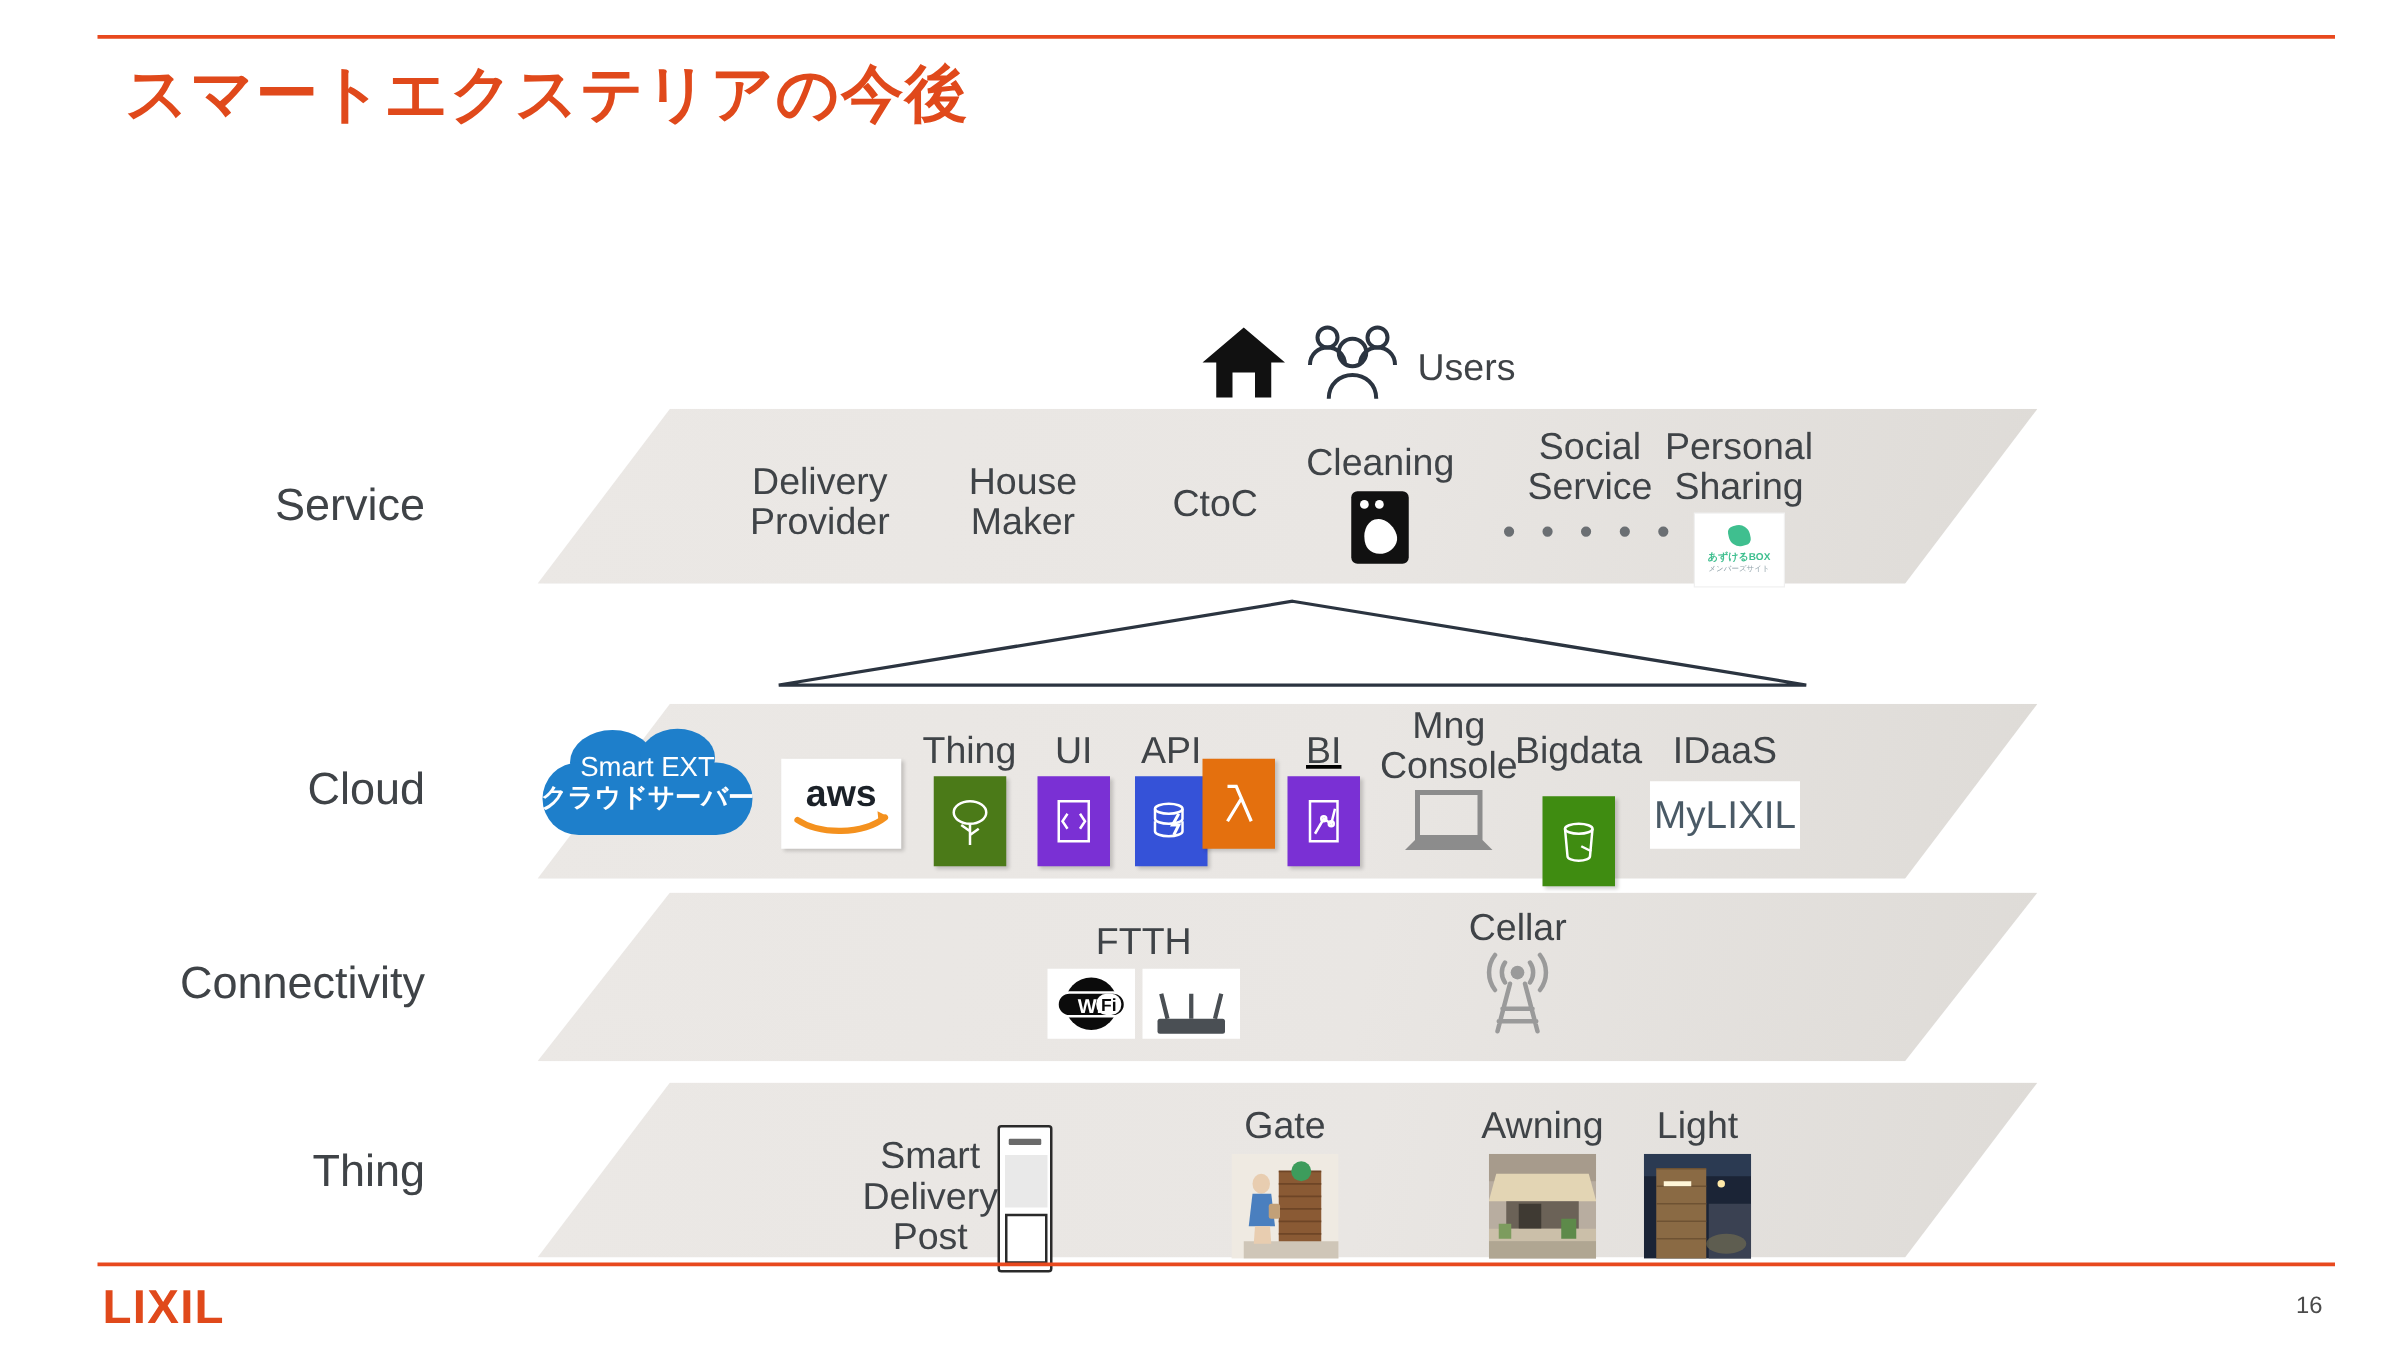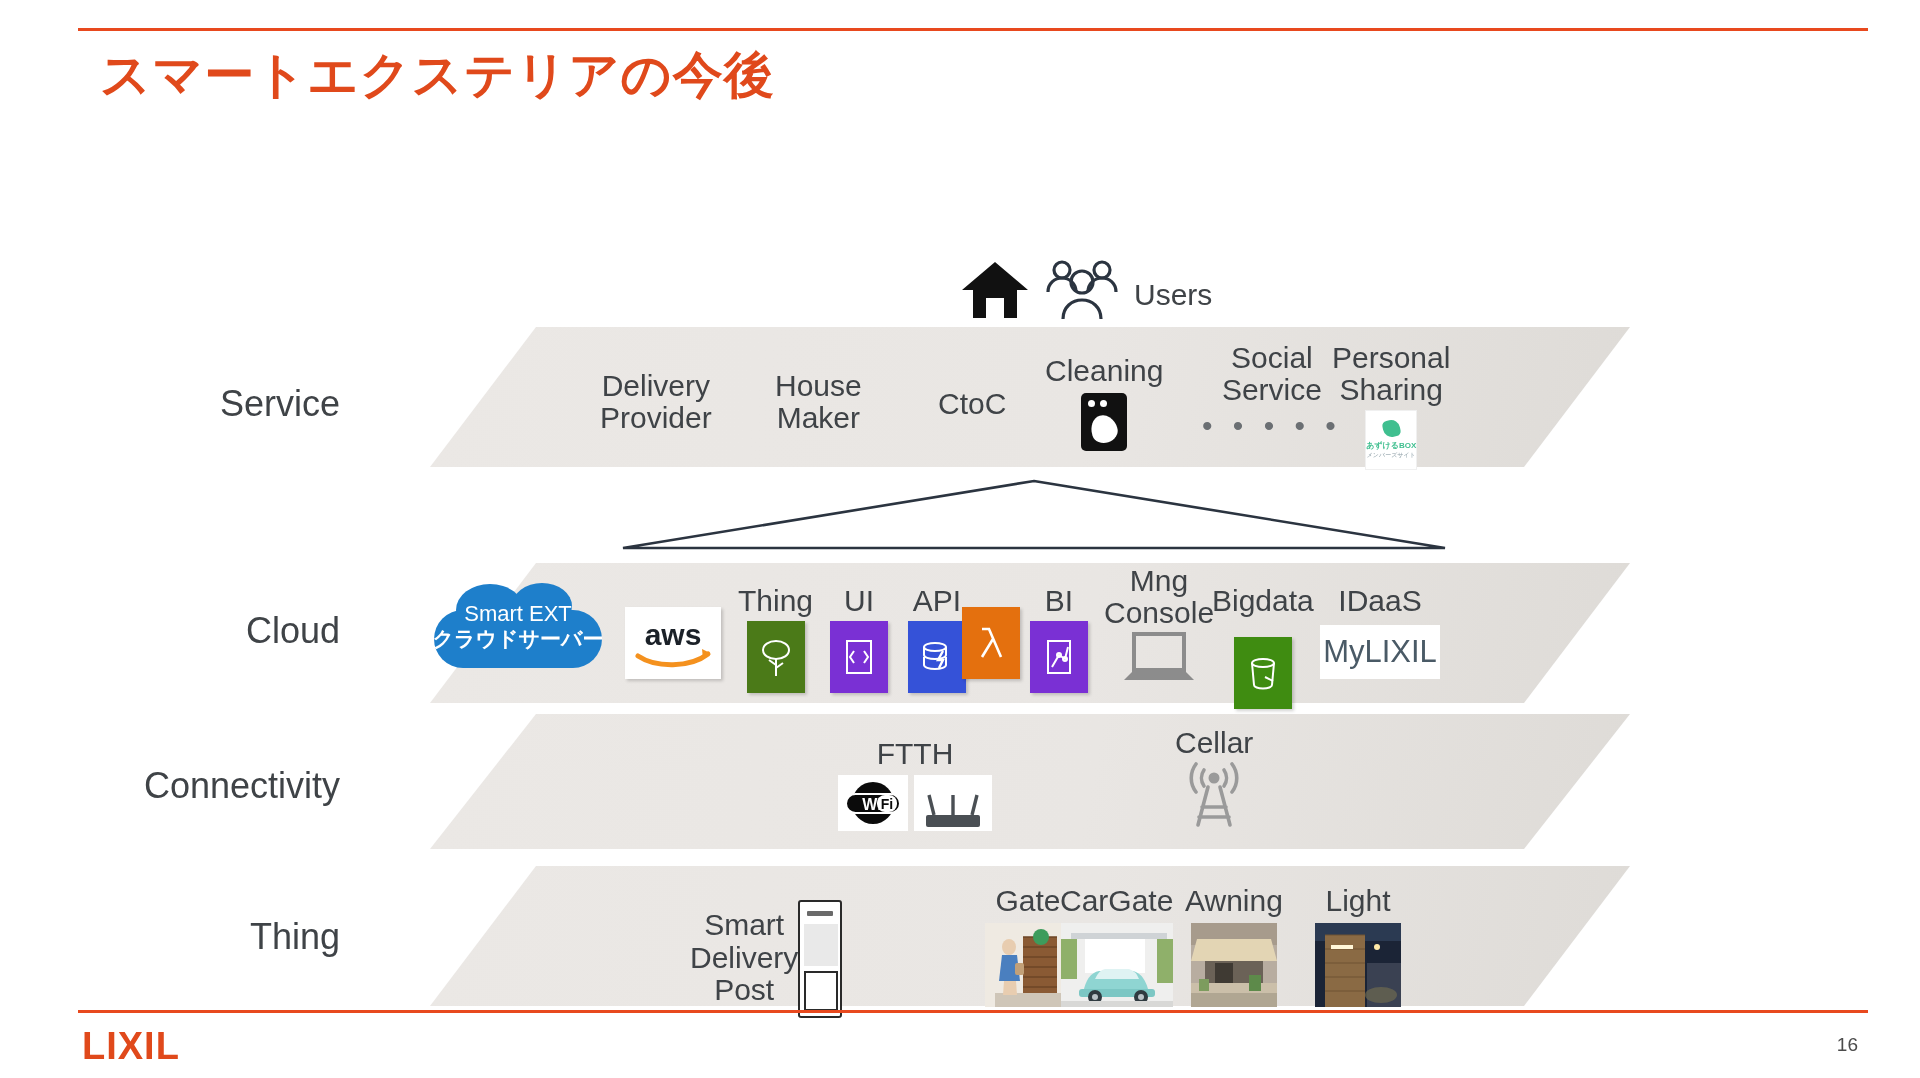--- a/index.html
+++ b/index.html
@@ -75,21 +75,21 @@
     margin-top: 6px; position: relative;
   }
   .washer::before { content:""; position:absolute; left:7px; top:7px; width:7px; height:7px;
                     background:#fff; border-radius:50%; box-shadow: 12px 0 0 #fff; }
   .washer::after  { content:""; position:absolute; left:10px; top:22px; width:26px; height:28px;
                     background:#fff; border-radius:50% 50% 50% 50%/60% 60% 40% 40%;
                     transform: rotate(-18deg); }
   .dots { font-size: 30px; color:#6b6f73; letter-spacing: 6px; margin-top: 2px; }
 
   .azukeru {
-    width: 50px; height: 58px; background: #fff; margin-top: 4px;
+    width: 71px; height: 58px; background: #fff; margin-top: 4px;
     display:flex; flex-direction:column; align-items:center; justify-content:center;
     box-shadow: 0 0 0 1px #f0f0f0;
   }
   .azukeru .glyph { width:17px; height:17px; background:#3FBF8F;
       border-radius: 5px 9px 5px 9px; transform: rotate(-12deg); }
   .azukeru .t1 { font-size:8px; font-weight:bold; color:#3FBF8F; margin-top:3px; white-space:nowrap; }
   .azukeru .t2 { font-size:6px; color:#8fa0a8; white-space:nowrap; }
 
   
   .cloud-badge {
@@ -104,21 +104,21 @@
   .tile { width: 58px; height: 72px; display:flex; align-items:center; justify-content:center;
           box-shadow: 2px 2px 3px rgba(0,0,0,0.18); margin-top:4px; }
   .aws-logo { width: 96px; height: 72px; background:#fff; display:flex; flex-direction:column;
               align-items:center; justify-content:center; box-shadow: 2px 2px 3px rgba(0,0,0,0.18); margin-top:4px;}
 
   .cl-aws    { left: 625px; top: 603px; }
   .cl-thing  { left: 738px; top: 585px; }
   .cl-ui     { left: 830px; top: 585px; }
   .cl-api    { left: 908px; top: 585px; }
   .cl-lambda { left: 962px; top: 603px; }
-  .cl-bi     { left: 1030px; top: 585px; }
+  .cl-bi     { left: 1030px; top: 585px; text-decoration: underline; }
   .cl-mng    { left: 1104px; top: 565px; }
   .cl-big    { left: 1212px; top: 585px; gap: 16px; }
   .cl-idaas  { left: 1320px; top: 585px; }
 
   .mylixil { width: 120px; height: 54px; background:#fff; display:flex; align-items:center;
              justify-content:center; margin-top: 8px; }
   .mylixil span { font-size: 31px; color:#4A5A66; }
 
   
   .cn-ftth  { left: 838px; top: 738px; }
@@ -389,40 +389,20 @@
         <circle cx="56" cy="14" r="8" fill="#3d9c5c"></circle>
         <rect x="10" y="70" width="76" height="14" fill="#cfc6b8"></rect>
         <ellipse cx="24" cy="24" rx="7" ry="8" fill="#e8cdb0"></ellipse>
         <path d="M17 32 h15 l3 26 h-21 Z" fill="#4a7fbf"></path>
         <path d="M19 58 h12 l1 14 h-14 Z" fill="#e8cdb0"></path>
         <rect x="30" y="40" width="9" height="12" rx="2" fill="#c2a078"></rect>
       </svg>
     </div>
   </div>
 
-  <div class="node th-cargate">
-    <div class="cap">CarGate</div>
-    <div class="photo wide">
-      <svg width="112" height="84" viewBox="0 0 112 84">
-        <rect width="112" height="84" fill="#efefee"></rect>
-        <rect x="10" y="10" width="96" height="6" fill="#cfd3d6"></rect>
-        <rect x="24" y="16" width="60" height="34" fill="#ffffff"></rect>
-        <rect x="0" y="16" width="16" height="40" fill="#8fb06a"></rect>
-        <rect x="96" y="16" width="16" height="44" fill="#8fb06a"></rect>
-        <path d="M22 70 q4 -20 16 -22 h34 q12 3 16 22 Z" fill="#8fd5d2"></path>
-        <path d="M34 56 q4 -9 10 -10 h24 q7 2 10 10 Z" fill="#dff3f3"></path>
-        <rect x="18" y="66" width="76" height="8" rx="3" fill="#7cc7c4"></rect>
-        <circle cx="34" cy="74" r="7" fill="#2f3a40"></circle>
-          <circle cx="34" cy="74" r="3" fill="#b9c2c7"></circle>
-        <circle cx="80" cy="74" r="7" fill="#2f3a40"></circle>
-          <circle cx="80" cy="74" r="3" fill="#b9c2c7"></circle>
-        <rect x="0" y="78" width="112" height="6" fill="#d8d8d6"></rect>
-      </svg>
-    </div>
-  </div>
 
   <div class="node th-awning">
     <div class="cap">Awning</div>
     <div class="photo">
       <svg width="86" height="84" viewBox="0 0 86 84">
         <rect width="86" height="84" fill="#b8ada0"></rect>
         <rect x="0" y="0" width="86" height="22" fill="#a79b8c"></rect>
         <path d="M6 16 h74 l6 22 h-86 Z" fill="#e3d5b4"></path>
         <rect x="14" y="38" width="58" height="22" fill="#6b6257"></rect>
         <rect x="24" y="40" width="18" height="20" fill="#3f3a33"></rect>

